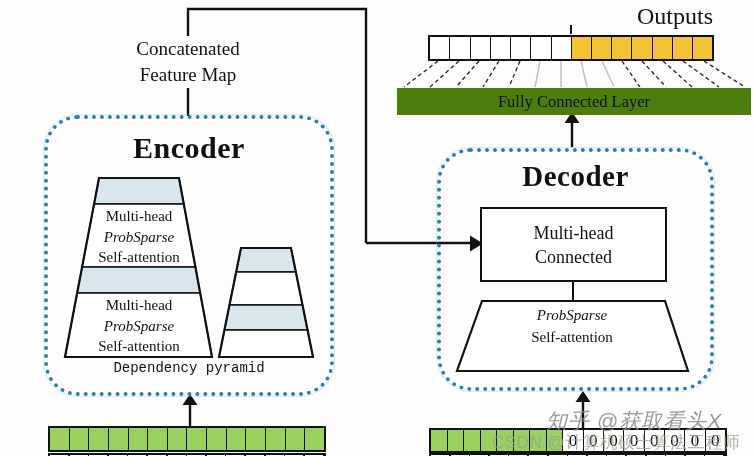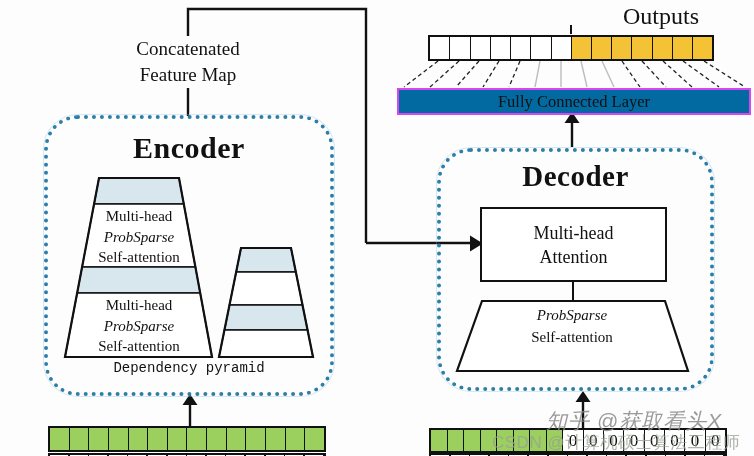--- a/index.html
+++ b/index.html
@@ -35,21 +35,21 @@
 
   
   .sliver{
     border:2px solid #111;border-bottom:none;
     background:repeating-linear-gradient(90deg,#fff 0 18px,#111 18px 19.6px);
   }
 
   
   .mha-box{border:2.2px solid #111;background:#fff;display:flex;flex-direction:column;
     align-items:center;justify-content:center;font-size:18px;line-height:24px;}
-  .fcl-box{border:2px solid #d946ef;background:#0369a1;display:flex;align-items:center;
+  .fcl-box{border:2px solid #4d7c0f;background:#4d7c0f;display:flex;align-items:center;
     justify-content:center;font-size:16.5px;text-align:center;}
 
   .watermark{font-family:"Liberation Sans", sans-serif;white-space:nowrap;z-index:9;}
   .wm-zhihu{font-size:21px;color:rgba(140,140,140,.88);letter-spacing:1px;font-style:italic;}
   .wm-csdn{font-size:17px;color:rgba(152,160,146,.78);letter-spacing:.5px;}
 </style>
 </head>
 <body>
 
 <div class="canvas">
@@ -118,21 +118,21 @@
     <polygon points="482,301 665,301 688,371 457,371" fill="#ffffff" stroke="#111" stroke-width="2.2"></polygon>
 
     <line x1="573" y1="282" x2="573" y2="301" stroke="#111" stroke-width="2"></line>
   </svg>
 
   <div class="abs ctr" style="left:98px;top:36px;width:180px;font-size:19px;line-height:26px;">
     <div>Concatenated</div>
     <div>Feature Map</div>
   </div>
 
-  <div class="abs ctr" style="left:601px;top:3px;width:120px;font-size:24px;">Outputs</div>
+  <div class="abs ctr" style="left:615px;top:3px;width:120px;font-size:24px;">Outputs</div>
 
   <div class="abs cellrow" style="left:428px;top:35px;width:286px;height:26px;">
     <div class="seg" style="width:143px;">
       <div class="cell white-cell"></div>
     <div class="cell white-cell"></div>
         <div class="cell white-cell"></div>
         <div class="cell white-cell"></div>
         <div class="cell white-cell"></div>
         <div class="cell white-cell"></div>
         <div class="cell white-cell"></div>
@@ -165,21 +165,21 @@
     <div class="it">ProbSparse</div>
     <div>Self-attention</div>
   </div>
   <div class="abs ctr" style="left:54px;top:360px;width:270px;font-size:14px;font-family:Liberation Mono, monospace;">Dependency pyramid</div>
 
   <div class="abs dotted-box" style="left:437px;top:148px;width:277px;height:243px;"></div>
   <div class="abs ctr module-title" style="left:437px;top:160px;width:277px;font-size:29px;">Decoder</div>
 
   <div class="abs mha-box" style="left:480px;top:207px;width:187px;height:75px;">
     <div>Multi-head</div>
-    <div>Attention</div>
+    <div>Connected</div>
   </div>
 
   <div class="abs ctr" style="left:489px;top:305px;width:166px;font-size:15px;line-height:21.5px;">
     <div class="it">ProbSparse</div>
     <div>Self-attention</div>
   </div>
 
   <div class="abs cellrow" style="left:48px;top:426px;width:278px;height:26px;">
     <div class="seg" style="width:100%;">
       <div class="cell green-cell"></div>

